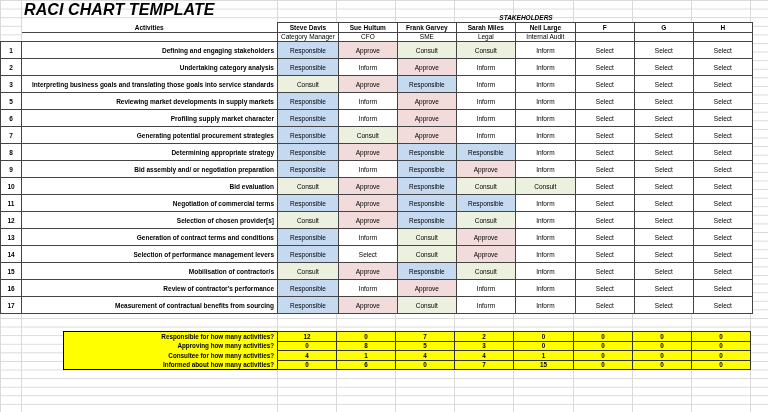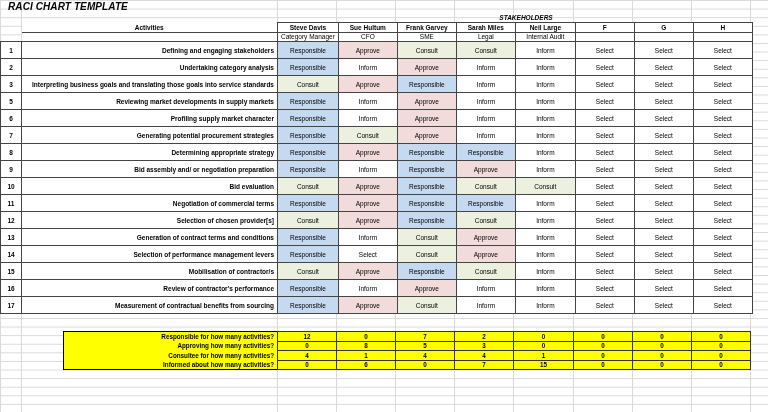--- a/index.html
+++ b/index.html
@@ -5,22 +5,22 @@
   html, body { margin:0; padding:0; background:#ffffff; }
   body { width:768px; height:412px; overflow:hidden; position:relative;
          font-family:"Liberation Sans", sans-serif; font-size:7px; color:#000; }
   
   .grid-bg { position:absolute; left:0; top:0; width:768px; height:412px;
     background-image:
       linear-gradient(to right, #dadada 1px, transparent 1px),
       linear-gradient(to bottom, #dadada 1px, transparent 1px);
     background-size: 100% 100%, 100% 8.6px; }
   .vline { position:absolute; top:0; bottom:0; width:1px; background:#dadada; }
-  .title { position:absolute; left:8px; top:1px; font-weight:bold; font-style:italic;
-           font-size:10px; letter-spacing:0.1px; }
+  .title { position:absolute; left:24px; top:1px; font-weight:bold; font-style:italic;
+           font-size:16px; letter-spacing:0.1px; }
   .stakeholders { position:absolute; left:472px; top:14px; width:108px; text-align:center;
            font-weight:bold; font-style:italic; font-size:6.5px; }
   table.raci { position:absolute; left:0; top:22px; border-collapse:collapse; table-layout:fixed; }
   table.raci td { height:16px; padding:0 3px; text-align:center; font-size:6.5px;
      border:1px solid #444; white-space:nowrap; overflow:hidden; background:#fff; }
   table.raci tr.hdr1 td, table.raci tr.hdr2 td { height:8.5px; font-size:6.5px; }
   table.raci tr.hdr1 td { font-weight:bold; }
   td.num { font-weight:bold; border-right:1px solid #444; }
   td.act { text-align:right !important; font-weight:bold; }
   td.actlabel { font-weight:bold; }

